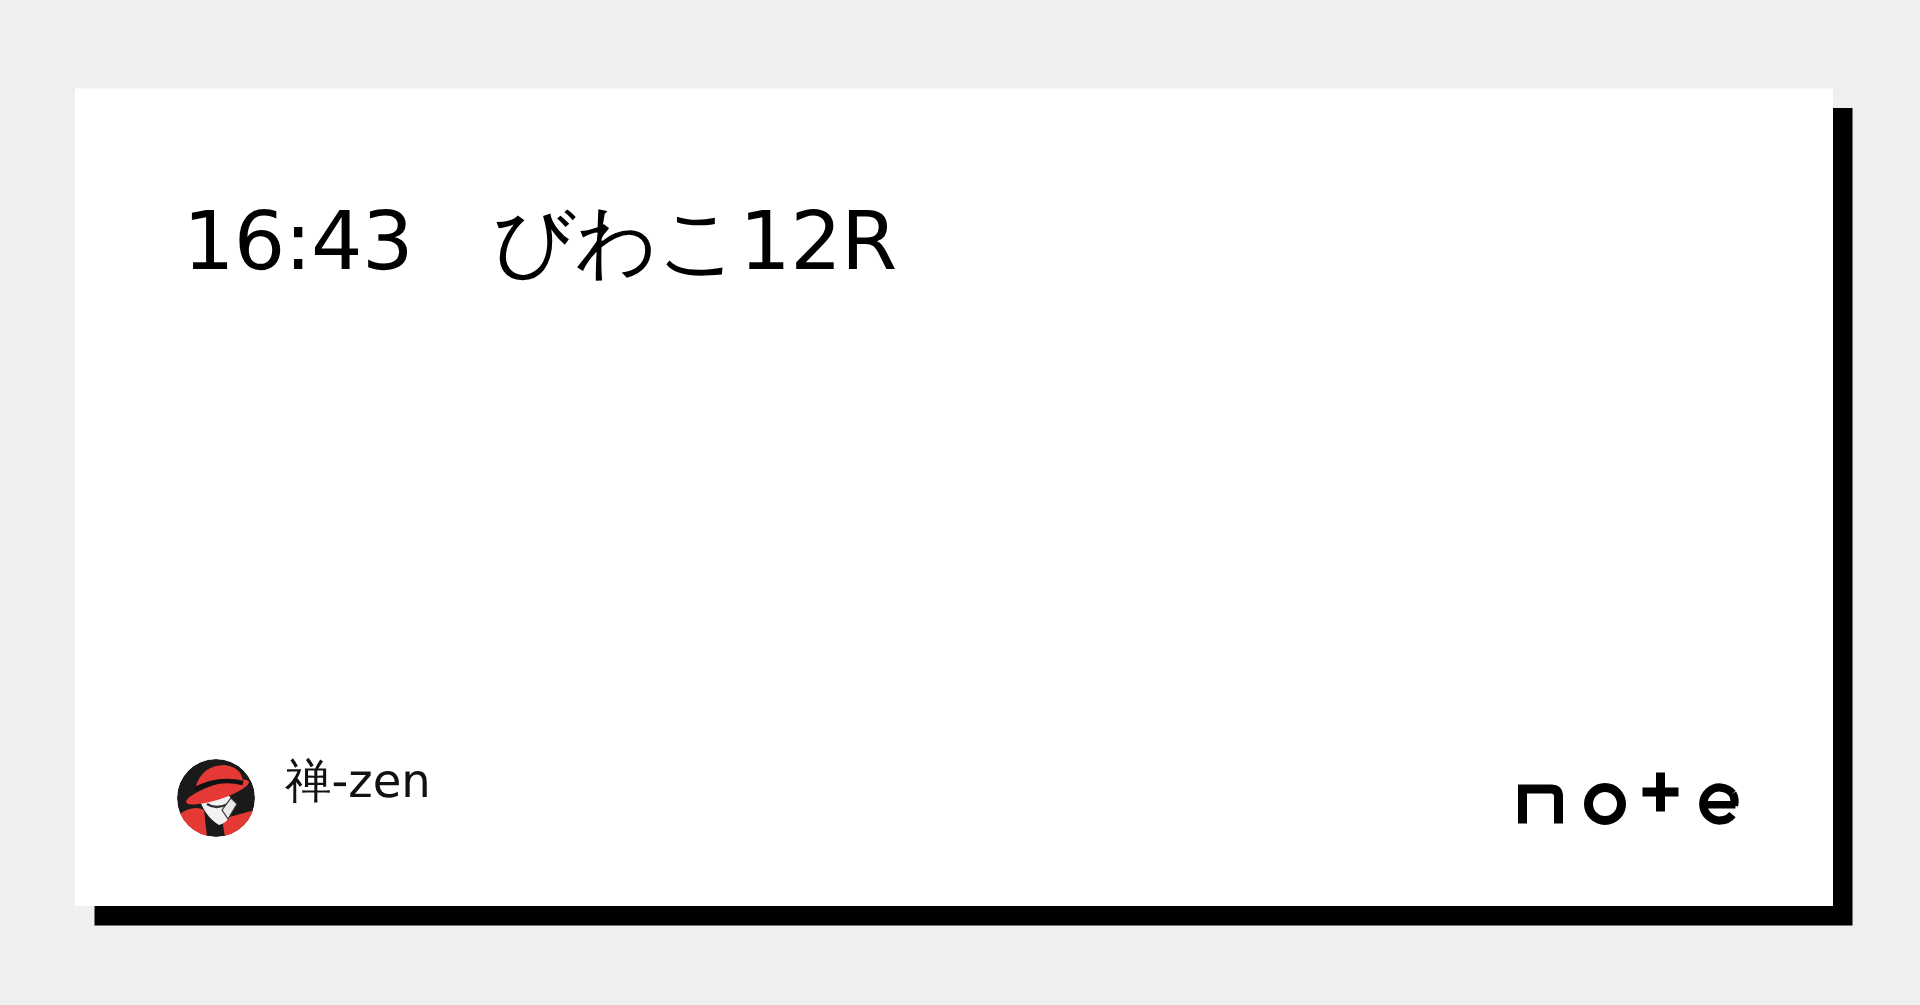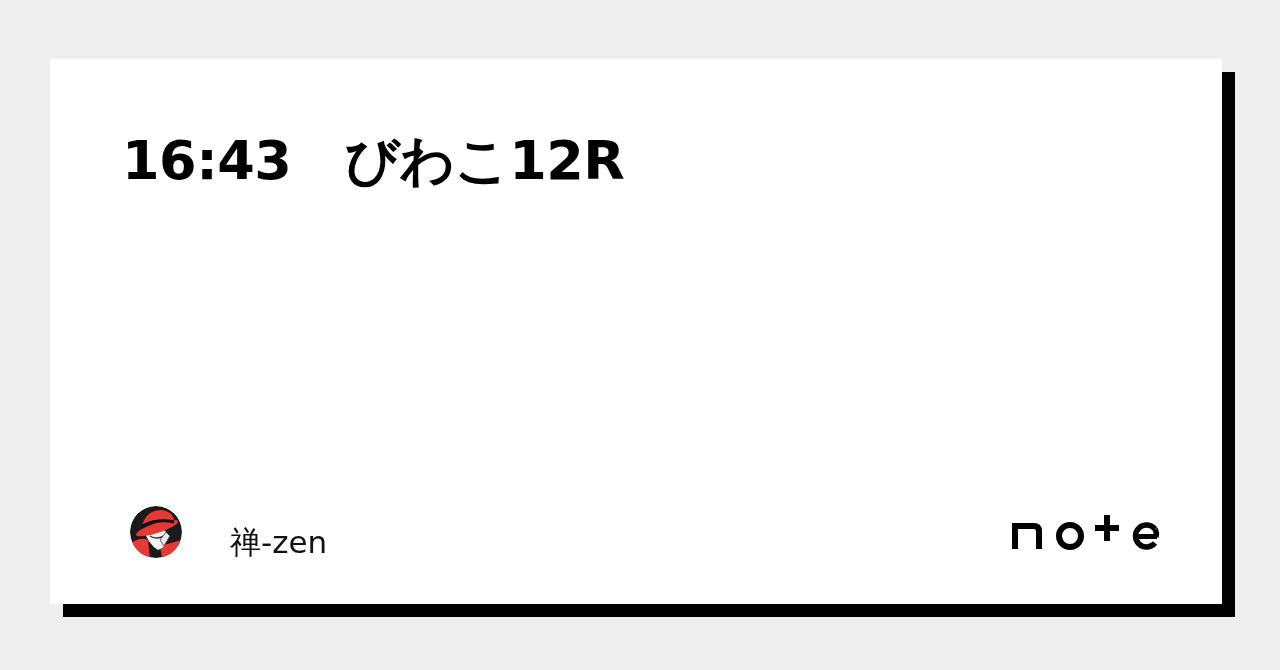--- a/index.html
+++ b/index.html
@@ -20,30 +20,30 @@
     position: absolute;
     left: 50px; top: 59px;
     width: 1172px; height: 545px;
     background: #ffffff;
   }
   .title {
     position: absolute;
     left: 72px; top: 70px;
     margin: 0;
     font-size: 54px;
-    font-weight: bold;
+    font-weight: normal;
     color: #000;
     letter-spacing: -0.5px;
     white-space: pre;
     line-height: 1.2;
   }
   .author {
     position: absolute;
-    left: 80px; top: 447px;
-    display: flex; align-items: flex-end; gap: 28px;
+    left: 68px; top: 447px;
+    display: flex; align-items: flex-start;
   }
   .avatar {
     width: 52px; height: 52px;
     border-radius: 50%;
     overflow: hidden;
     flex: none;
   }
   .author-name {
     margin-left: 20px;
     font-size: 31px;

